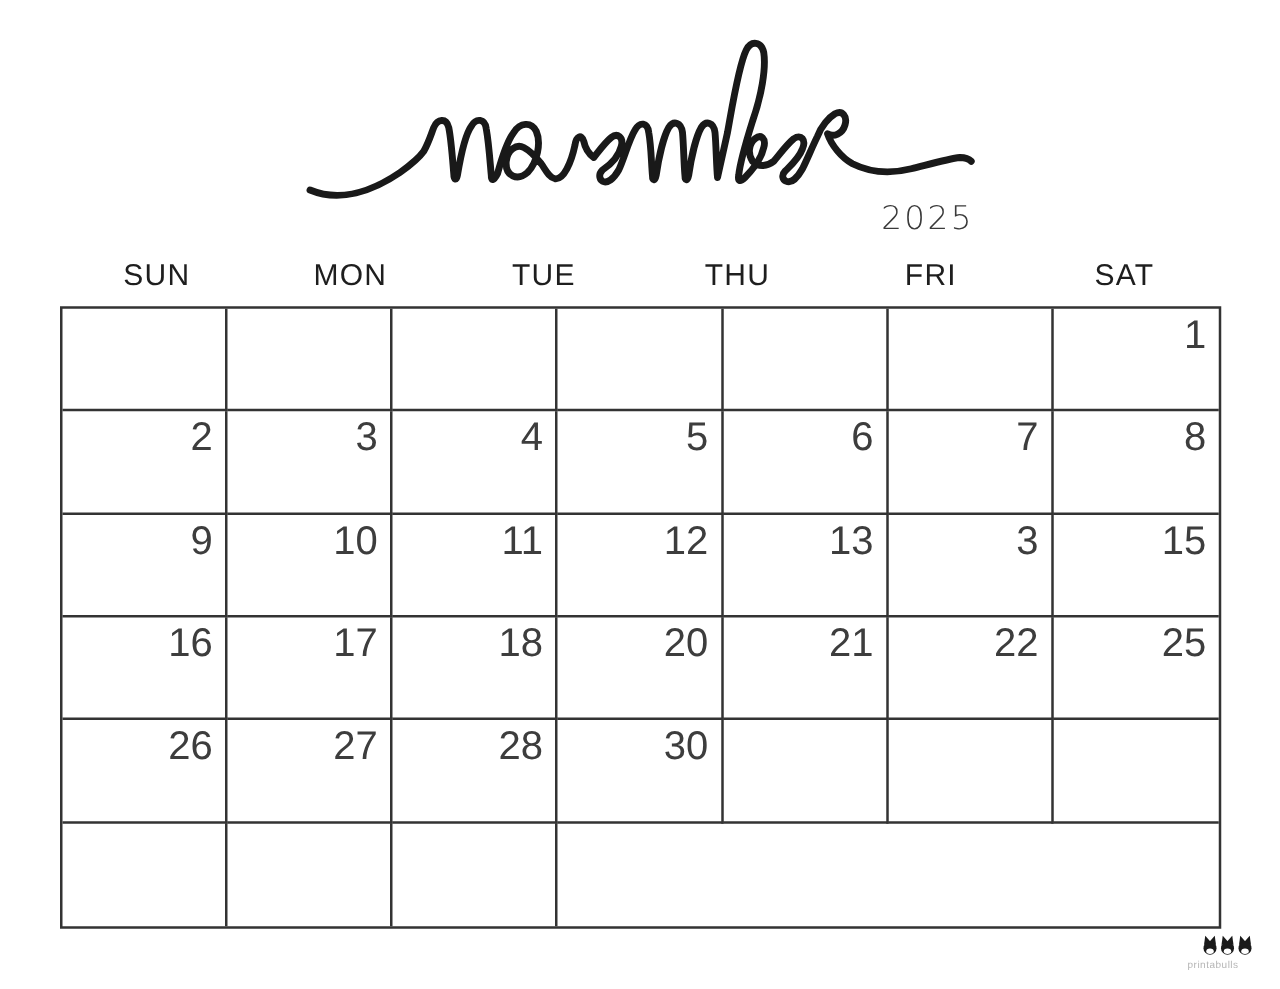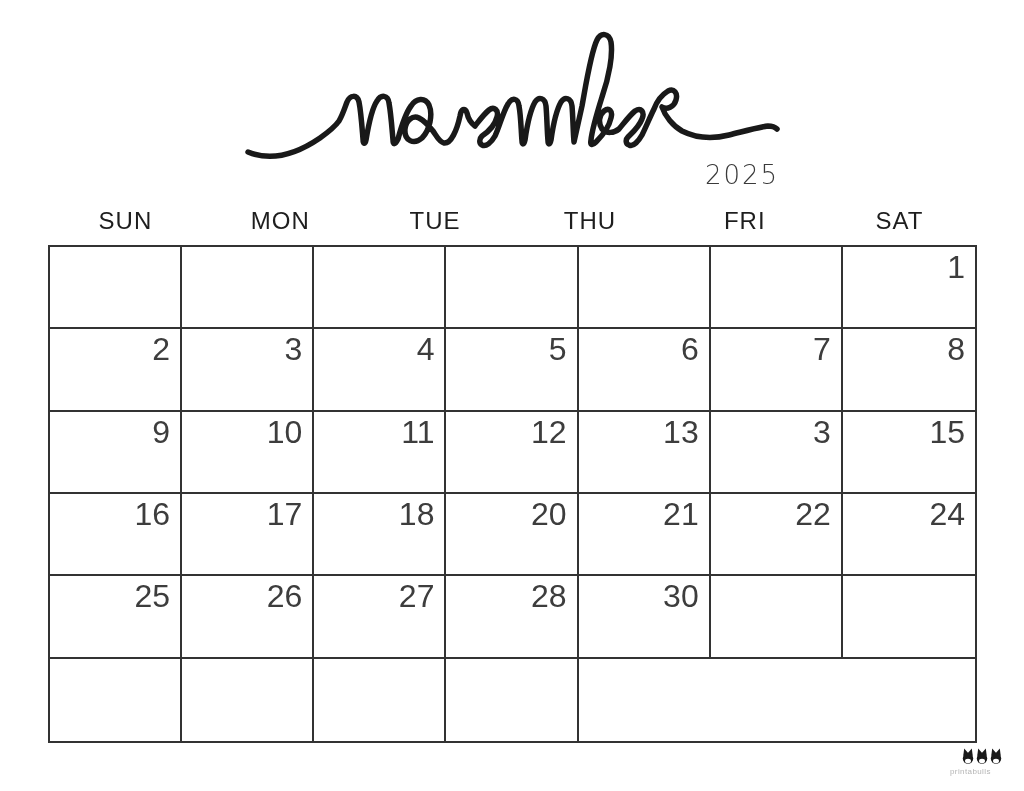--- a/index.html
+++ b/index.html
@@ -198,23 +198,20 @@
       <div class="cell">
         <span class="day-number">20</span>
       </div>
       <div class="cell">
         <span class="day-number">21</span>
       </div>
       <div class="cell">
         <span class="day-number">22</span>
       </div>
       <div class="cell">
-        <span class="day-number">24</span>
-      </div>
-      <div class="cell">
         <span class="day-number">25</span>
       </div>
       <div class="cell">
         <span class="day-number">26</span>
       </div>
       <div class="cell">
         <span class="day-number">27</span>
       </div>
       <div class="cell">
         <span class="day-number">28</span>

